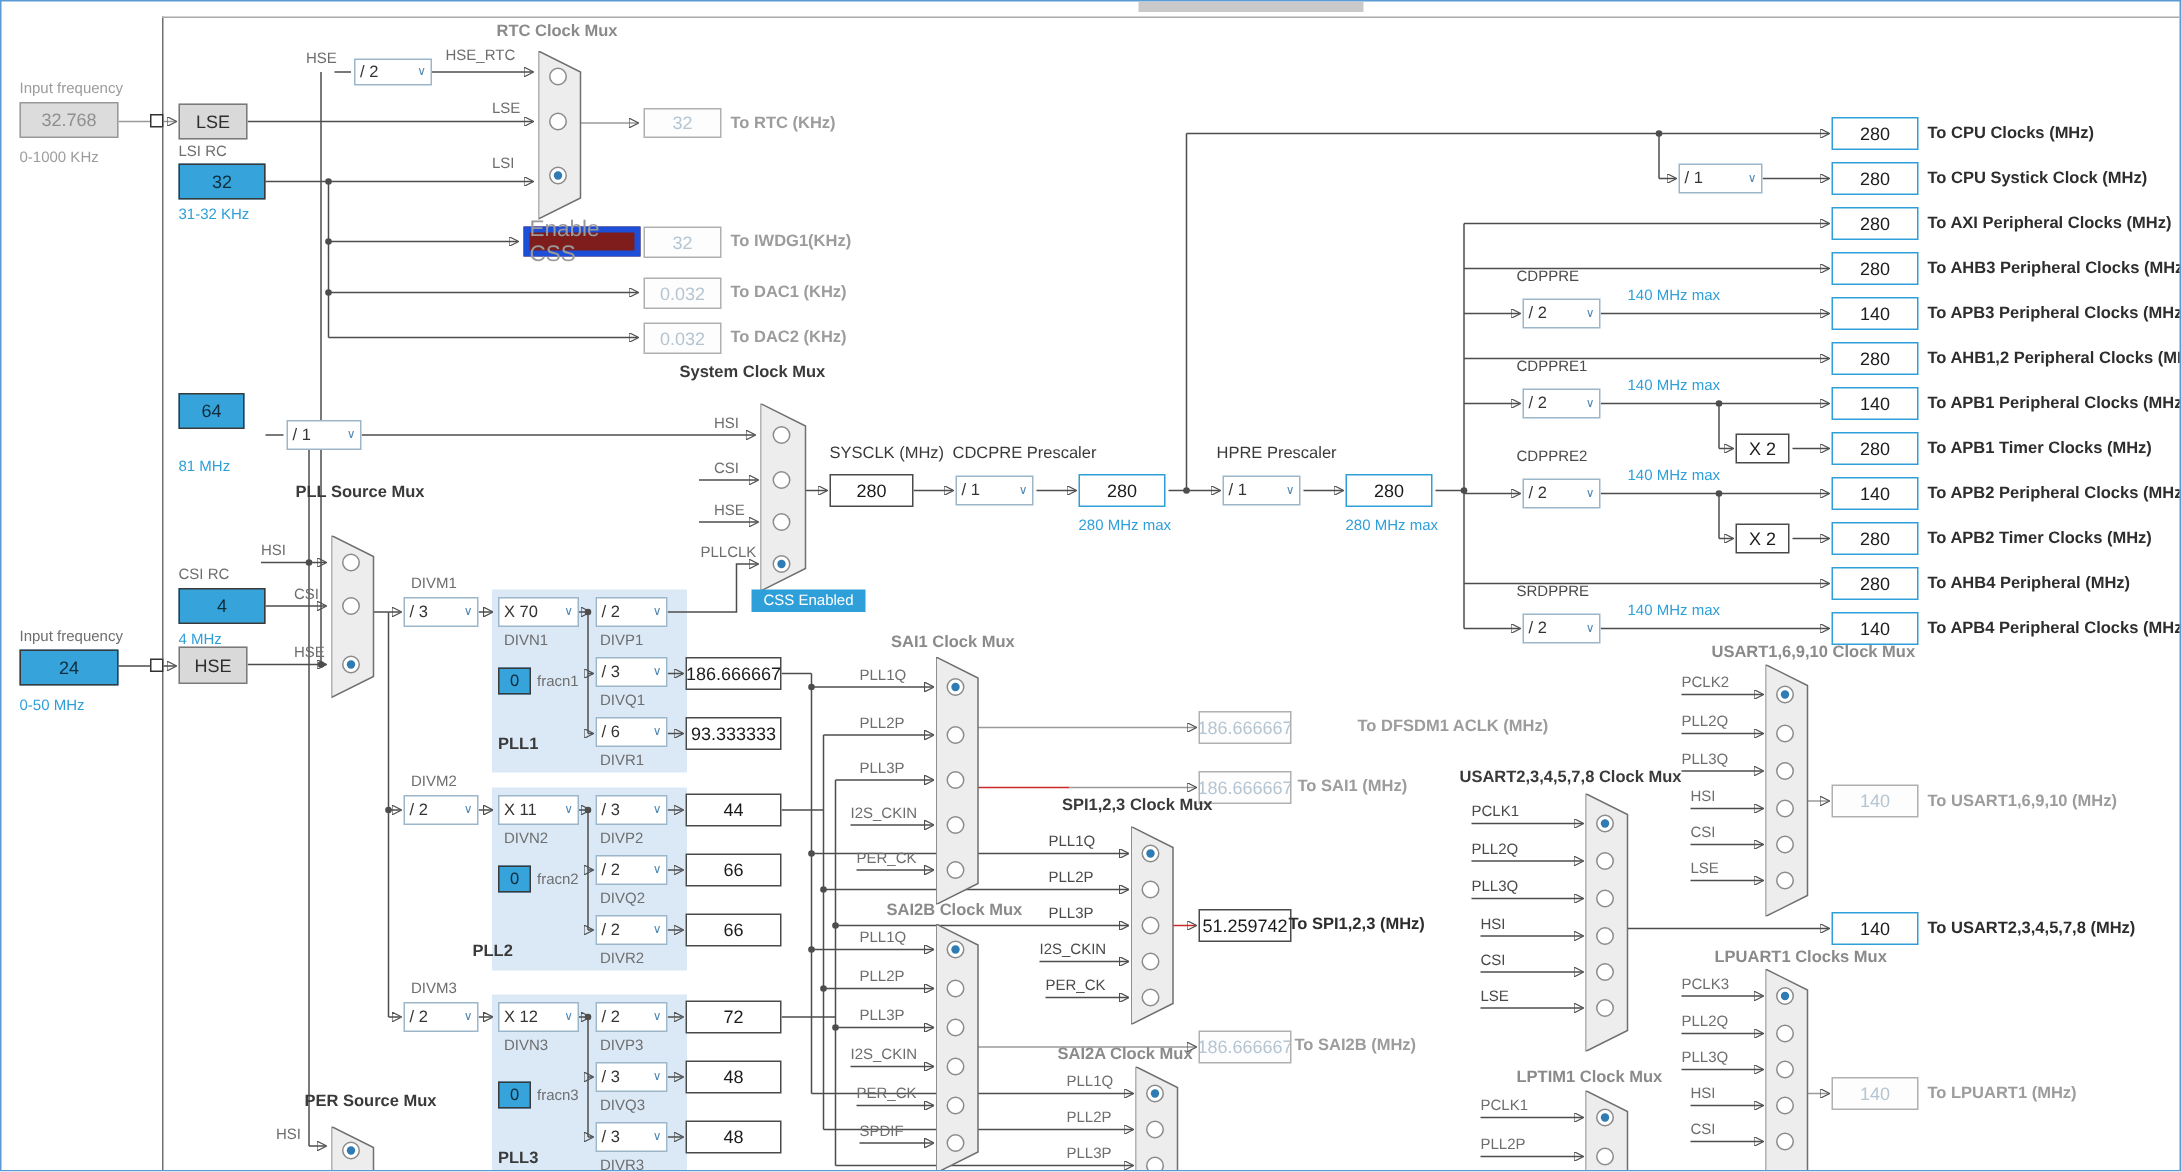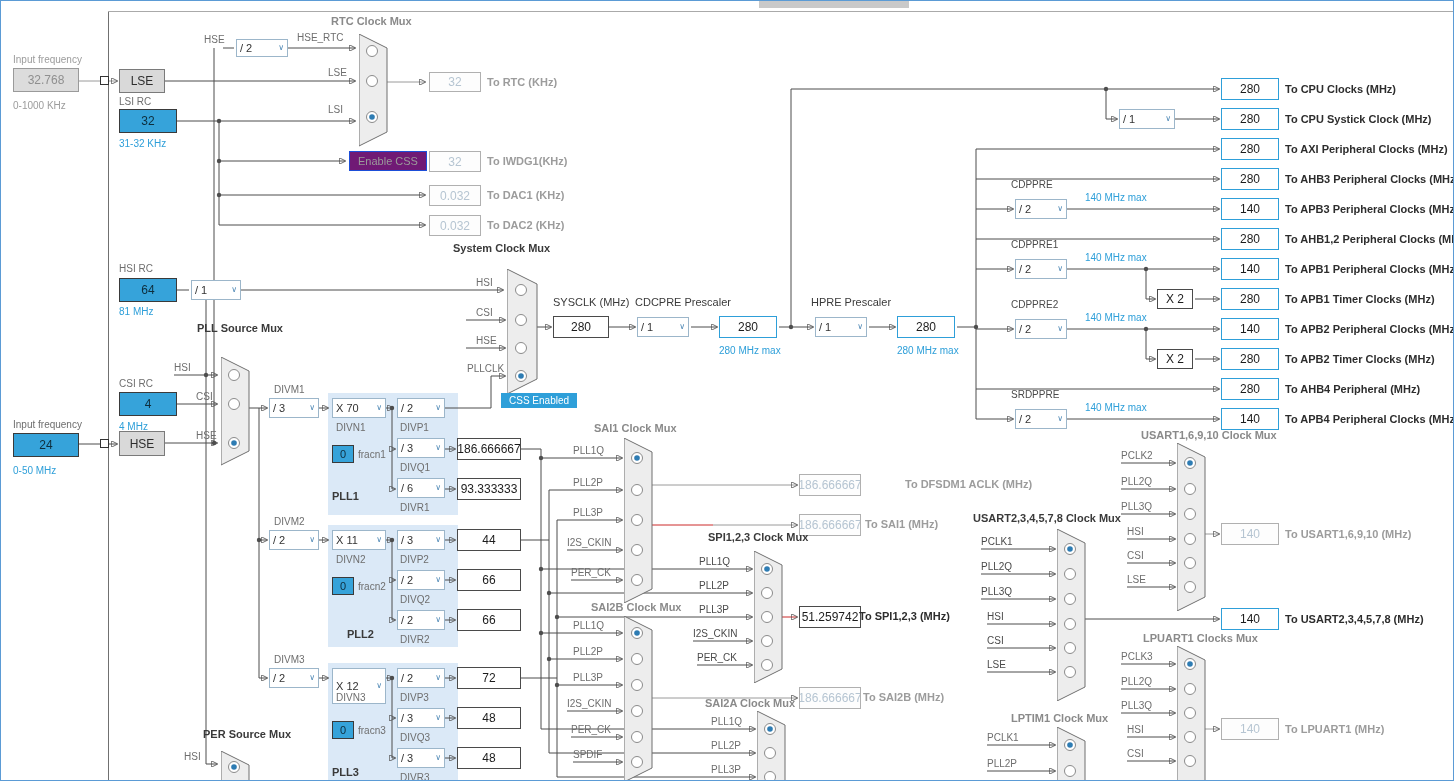--- a/index.html
+++ b/index.html
@@ -18,22 +18,22 @@
     border:1px solid #4a4a4a;font-size:12px;color:#1c1c1c;z-index:4;box-sizing:border-box;overflow:hidden}
   .vbox.bblue{border-color:#2e9fd9}
   .vbox.off{border-color:#b0b0b0;color:#b6c5d2;background:#fdfdfd}
   .vbox.src{background:#36a3da;border-color:#3a3a3a;color:#0e2e3d}
   .vbox.gsrc{background:#dcdcdc;border-color:#9a9a9a;color:#8f8f8f}
   .gbox{position:absolute;display:flex;align-items:center;justify-content:center;background:#d9d9d9;
     border:1px solid #7a7a7a;font-size:12px;color:#2e2e2e;z-index:4;box-sizing:border-box}
   .dd{position:absolute;display:flex;align-items:center;background:#fff;border:1px solid #9cb6ca;
     font-size:11px;color:#333;padding:0 3px;z-index:4;box-sizing:border-box}
   .dd .chev{margin-left:auto;color:#4e88b5;font-size:8px;line-height:1}
-  .btn{position:absolute;display:flex;align-items:center;justify-content:center;background:#701a75;
-    border:1px solid #1d4ed8;font-size:11px;color:#9a9a9a;z-index:4;box-sizing:border-box}
+  .btn{position:absolute;display:flex;align-items:center;justify-content:center;background:#7f1d1d;
+    border:4px solid #1d4ed8;font-size:15px;color:#9a9a9a;z-index:4;box-sizing:border-box}
   .badge{position:absolute;background:#2e9fd9;color:#fff;font-size:10px;padding:2px 8px;z-index:5;white-space:nowrap}
   .panel{position:absolute;background:#dbe9f7;z-index:1}
   .mux{position:absolute;z-index:3}
   .mux polygon{fill:#ededed;stroke:#6f6f6f;stroke-width:1}
   .mux circle.opt{fill:#fff;stroke:#8b8b8b;stroke-width:1}
   .mux circle.dot{fill:#2e7cb3;stroke:none}
   .frac{position:absolute;background:#36a3da;border:1px solid #3a3a3a;font-size:11px;color:#0e2e3d;
     display:flex;align-items:center;justify-content:center;z-index:4;box-sizing:border-box}
   .pin{position:absolute;width:9px;height:9px;background:#fff;border:1px solid #333;z-index:5;box-sizing:border-box}
   .vline{position:absolute;background:#707070;width:1px;z-index:2}
@@ -230,21 +230,21 @@
   <div class="vbox gsrc" style="left:12px;top:67px;width:66px;height:24px">32.768</div>
   <div class="lbl gray" style="left:12px;top:99px">0-1000 KHz</div>
   <div class="pin" style="left:99px;top:75px"></div>
   <div class="gbox" style="left:118px;top:68px;width:46px;height:24px">LSE</div>
 
   <div class="lbl" style="left:118px;top:95px">LSI RC</div>
   <div class="vbox src" style="left:118px;top:108px;width:58px;height:24px">32</div>
   <div class="lbl blue" style="left:118px;top:137px">31-32 KHz</div>
 
   <div class="lbl" style="left:118px;top:262px">HSI RC</div>
-  <div class="vbox src" style="left:118px;top:277px;width:58px;height:24px">64</div>
+  <div class="vbox src" style="left:118px;top:261px;width:44px;height:24px">64</div>
   <div class="dd" style="left:190px;top:279px;width:50px;height:20px">
       <span>/ 1</span>
       <span class="chev">∨</span>
     </div>
   <div class="lbl blue" style="left:118px;top:305px">81 MHz</div>
 
   <div class="lbl" style="left:118px;top:377px">CSI RC</div>
   <div class="vbox src" style="left:118px;top:391px;width:58px;height:24px">4</div>
   <div class="lbl blue" style="left:118px;top:420px">4 MHz</div>
 
@@ -354,28 +354,28 @@
       <span class="chev">∨</span>
     </div>
   <div class="lbl" style="left:399px;top:593px">DIVQ2</div>
   <div class="vbox" style="left:456px;top:568px;width:64px;height:22px">66</div>
   <div class="dd" style="left:396px;top:609px;width:48px;height:20px">
       <span>/ 2</span>
       <span class="chev">∨</span>
     </div>
   <div class="lbl" style="left:399px;top:633px">DIVR2</div>
   <div class="vbox" style="left:456px;top:608px;width:64px;height:22px">66</div>
-  <div class="title dark" style="left:346px;top:627px">PLL2</div>
+  <div class="title dark" style="left:314px;top:627px">PLL2</div>
 
   <div class="lbl" style="left:273px;top:653px">DIVM3</div>
   <div class="dd" style="left:268px;top:667px;width:50px;height:20px">
       <span>/ 2</span>
       <span class="chev">∨</span>
     </div>
-  <div class="dd" style="left:331px;top:667px;width:54px;height:36px">
+  <div class="dd" style="left:331px;top:667px;width:54px;height:20px">
       <span>X 12</span>
       <span class="chev">∨</span>
     </div>
   <div class="lbl" style="left:335px;top:691px">DIVN3</div>
   <div class="dd" style="left:396px;top:667px;width:48px;height:20px">
       <span>/ 2</span>
       <span class="chev">∨</span>
     </div>
   <div class="lbl" style="left:399px;top:691px">DIVP3</div>
   <div class="vbox" style="left:456px;top:666px;width:64px;height:22px">72</div>

